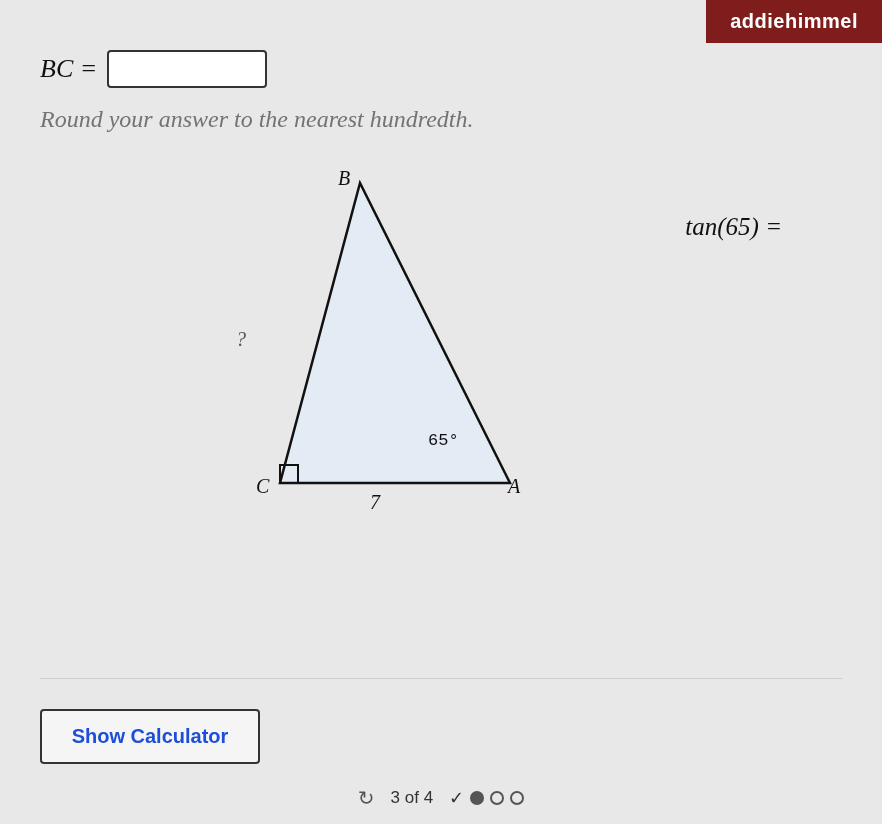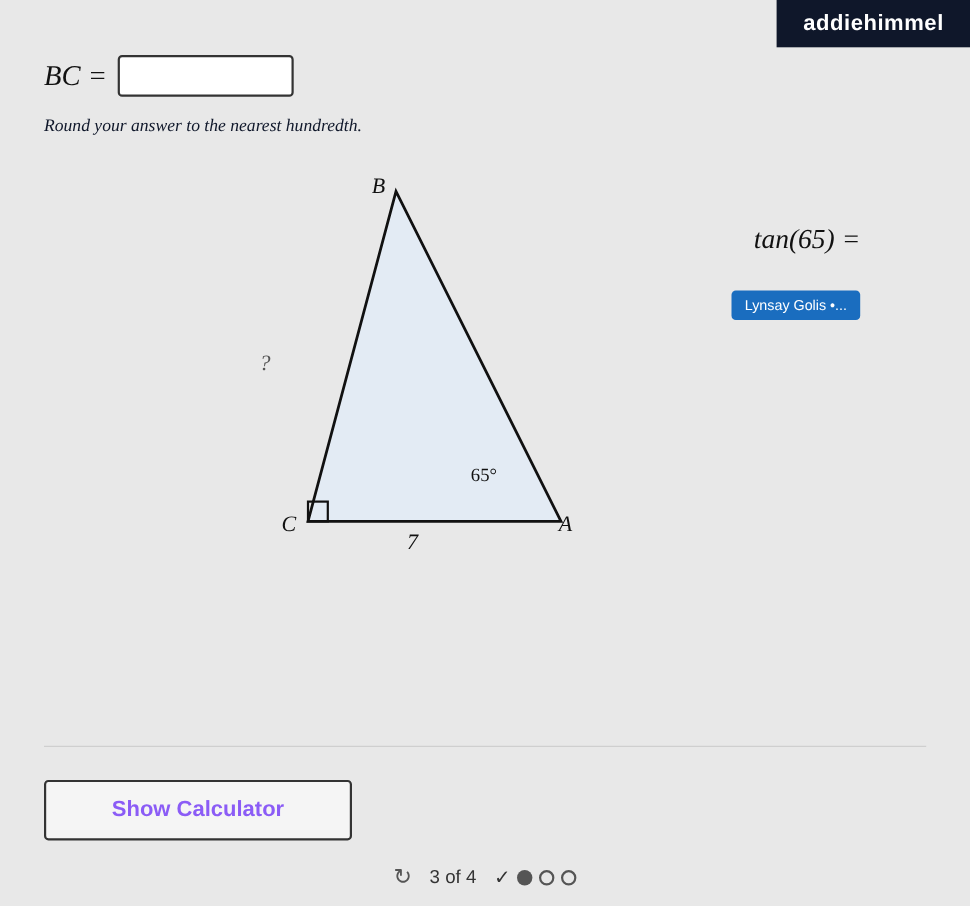--- a/index.html
+++ b/index.html
@@ -10,21 +10,21 @@
       font-family: Georgia, 'Times New Roman', serif;
       overflow: hidden;
       position: relative;
     }
 
     
     .top-banner {
       position: absolute;
       top: 0;
       right: 0;
-      background: #0f172a;
+      background: #7f1d1d;
       color: #fff;
       font-family: Arial, sans-serif;
       font-size: 20px;
       font-weight: bold;
       padding: 10px 24px;
       letter-spacing: 0.5px;
     }
 
     
     .main-content {
@@ -56,22 +56,22 @@
       height: 38px;
       border: 2px solid #333;
       border-radius: 4px;
       background: #fff;
       font-size: 16px;
       padding: 4px 8px;
     }
 
     .round-instruction {
       font-style: italic;
-      font-size: 16px;
-      color: #0f172a;
+      font-size: 24px;
+      color: #737373;
       margin-bottom: 20px;
     }
 
     
     .diagram-area {
       position: relative;
       width: 100%;
       height: 440px;
       margin-top: 10px;
     }
@@ -126,25 +126,25 @@
       margin-bottom: 14px;
     }
 
     .show-calculator-btn {
       display: inline-block;
       border: 2px solid #333;
       background: #f5f5f5;
       padding: 14px 28px;
       font-size: 20px;
       font-weight: bold;
-      color: #8b5cf6;
+      color: #1d4ed8;
       cursor: pointer;
       border-radius: 4px;
       font-family: Arial, sans-serif;
-      width: 280px;
+      width: 220px;
       text-align: center;
     }
 
     
     .progress-row {
       display: flex;
       align-items: center;
       justify-content: center;
       gap: 16px;
       position: absolute;
@@ -254,27 +254,26 @@
     </svg>
 
     <span class="label-B" style="left:298px; top:14px;">B</span>
 
     <span class="label-C" style="left:216px; top:322px;">C</span>
 
     <span class="label-A" style="left:468px; top:322px;">A</span>
 
     <span class="label-question" style="left:196px; top:175px;">?</span>
 
-    <span class="label-65" style="left:388px; top:278px;">65°</span>
+    <span class="label-65" style="left:388px; top:278px;font-family:Liberation Mono, monospace;">65°</span>
 
     <span class="label-7" style="left:330px; top:338px;">7</span>
 
     <span class="tan-label">tan(65) =</span>
 
-    <button class="lynsay-btn">Lynsay Golis •...</button>
 
   </div>
 
 </div>
 
 <div class="bottom-section">
   <div class="divider"></div>
   <button class="show-calculator-btn">Show Calculator</button>
 </div>
 

